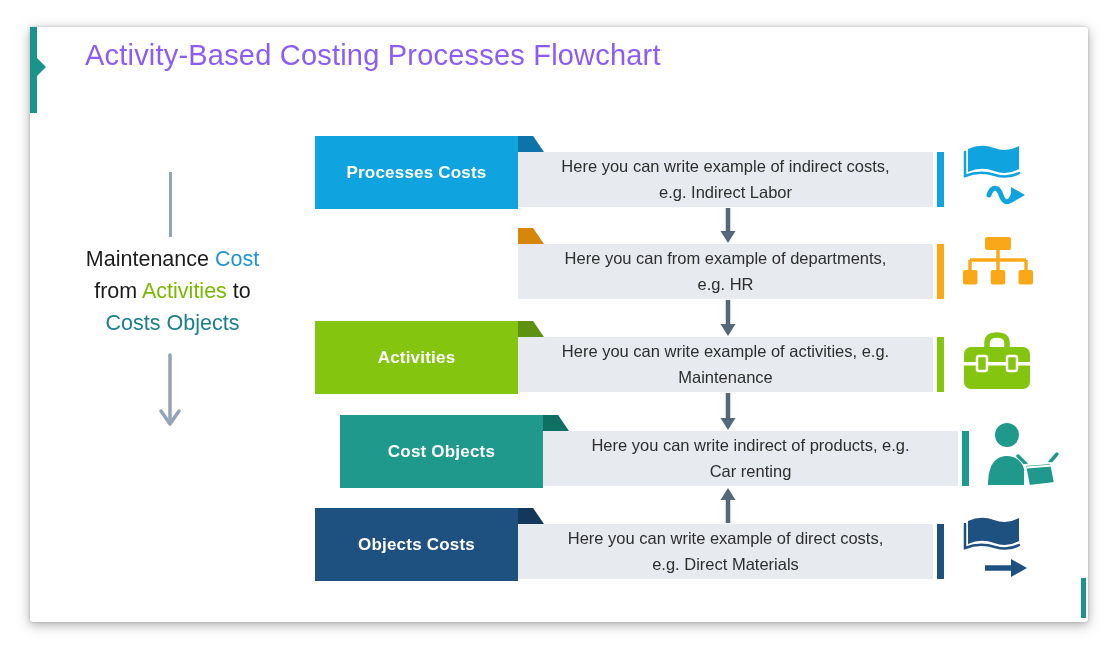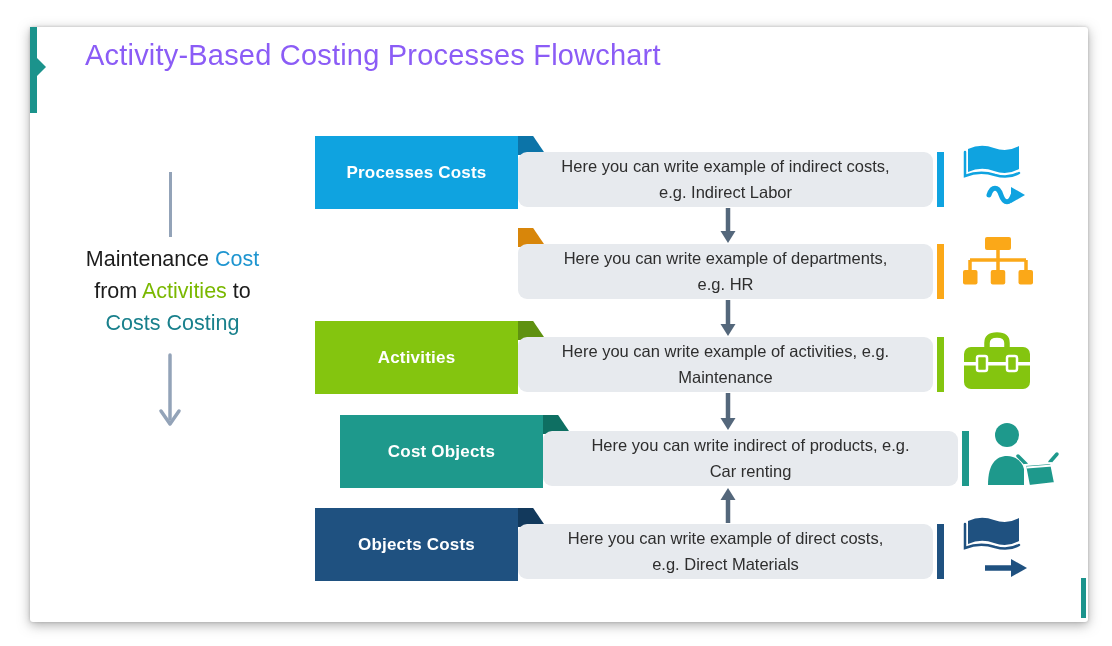--- a/index.html
+++ b/index.html
@@ -33,21 +33,21 @@
   .alloc-arrow-svg line, .alloc-arrow-svg polyline { stroke:var(--alloc-arrow,#93A3B8); stroke-width:3.5; fill:none; stroke-linecap:round; stroke-linejoin:round; }
 
   
   .row { position:absolute; left:0; width:1058px; height:73px; }
   .label-box { position:absolute; left:285px; top:0; width:203px; height:73px;
     background:var(--accent,#999); display:flex; align-items:center; justify-content:center;
     color:#fff; font-size:17px; font-weight:600; letter-spacing:.2px; }
   .fold { position:absolute; left:488px; top:0; width:28px; height:19px;
     background:var(--fold,#555); clip-path:polygon(0 0, 54% 0, 100% 100%, 0 100%); }
   .desc-box { position:absolute; left:488px; top:16px; width:415px; height:55px;
-    background:var(--desc-box-bg,#E7EAEE); display:flex; align-items:center; justify-content:center;border-radius:9px; }
+    background:var(--desc-box-bg,#E7EAEE); display:flex; align-items:center; justify-content:center; }
   .desc-text { white-space:pre-line; text-align:center; font-size:16.5px; line-height:1.55; color:#2E2E2E; }
   .accent-bar { position:absolute; left:907px; top:16px; width:7px; height:55px; background:var(--accent,#999); }
   .icon { position:absolute; left:928px; top:7px; width:78px; height:66px; color:var(--accent,#999); }
   .icon svg { width:100%; height:100%; }
 
   
   .flow-arrow { position:absolute; left:689px; }
   .flow-arrow line { stroke:var(--flow-arrow,#54677B); stroke-width:4.5; }
   .flow-arrow polygon { fill:var(--flow-arrow,#54677B); }
 </style>
@@ -59,21 +59,21 @@
 
     <div class="accent-left"></div>
     <div class="accent-tri"></div>
 
     <h1 class="title">Activity-Based Costing Processes Flowchart</h1>
 
     <div class="alloc-line-top"></div>
     <div class="alloc-text">
       <span>Maintenance </span><span class="hl-blue">Cost</span><br>
       <span>from </span><span class="hl-green">Activities</span><span> to</span><br>
-      <span class="hl-teal">Costs Costing</span>
+      <span class="hl-teal">Costs Objects</span>
     </div>
     <svg class="alloc-arrow-svg" width="24" height="82" viewBox="0 0 24 82">
       <line x1="12" y1="2" x2="12" y2="66"></line>
       <polyline points="3,58 12,71 21,58"></polyline>
     </svg>
 
     <div class="row" style="top: 109px; --accent: #0FA3E0; --fold: #0C74A8;">
       <div class="label-box">
         <span>Processes Costs</span>
       </div>
@@ -89,21 +89,21 @@
           <path d="M4 9 L4 33 Q 19 27 34 32 Q 47 36 58 30" fill="none" stroke="currentColor" stroke-width="2.5" stroke-linecap="round"></path>
           <path d="M28 52 C 31 43 37 43 40 52 C 43 61 49 61 52 52" fill="none" stroke="currentColor" stroke-width="5" stroke-linecap="round"></path>
           <polygon points="50,44 50,60 64,52"></polygon>
         </svg>
       </div>
     </div>
 
     <div class="row" style="top: 201px; --accent: #FBA818; --fold: #D8860A;">
       <div class="fold"></div>
       <div class="desc-box">
-        <span class="desc-text">Here you can write example of departments,
+        <span class="desc-text">Here you can from example of departments,
 e.g. HR</span>
       </div>
       <div class="accent-bar"></div>
       <div class="icon">
         <svg viewBox="0 0 72 66" fill="currentColor">
           <rect x="24" y="2" width="26" height="13" rx="2"></rect>
           <path d="M37 15 V25 M9 25 H65 M9 25 V35 M37 25 V35 M65 25 V35" fill="none" stroke="currentColor" stroke-width="3.5"></path>
           <rect x="2" y="35" width="14.5" height="14.5" rx="2"></rect>
           <rect x="29.75" y="35" width="14.5" height="14.5" rx="2"></rect>
           <rect x="57.5" y="35" width="14.5" height="14.5" rx="2"></rect>

